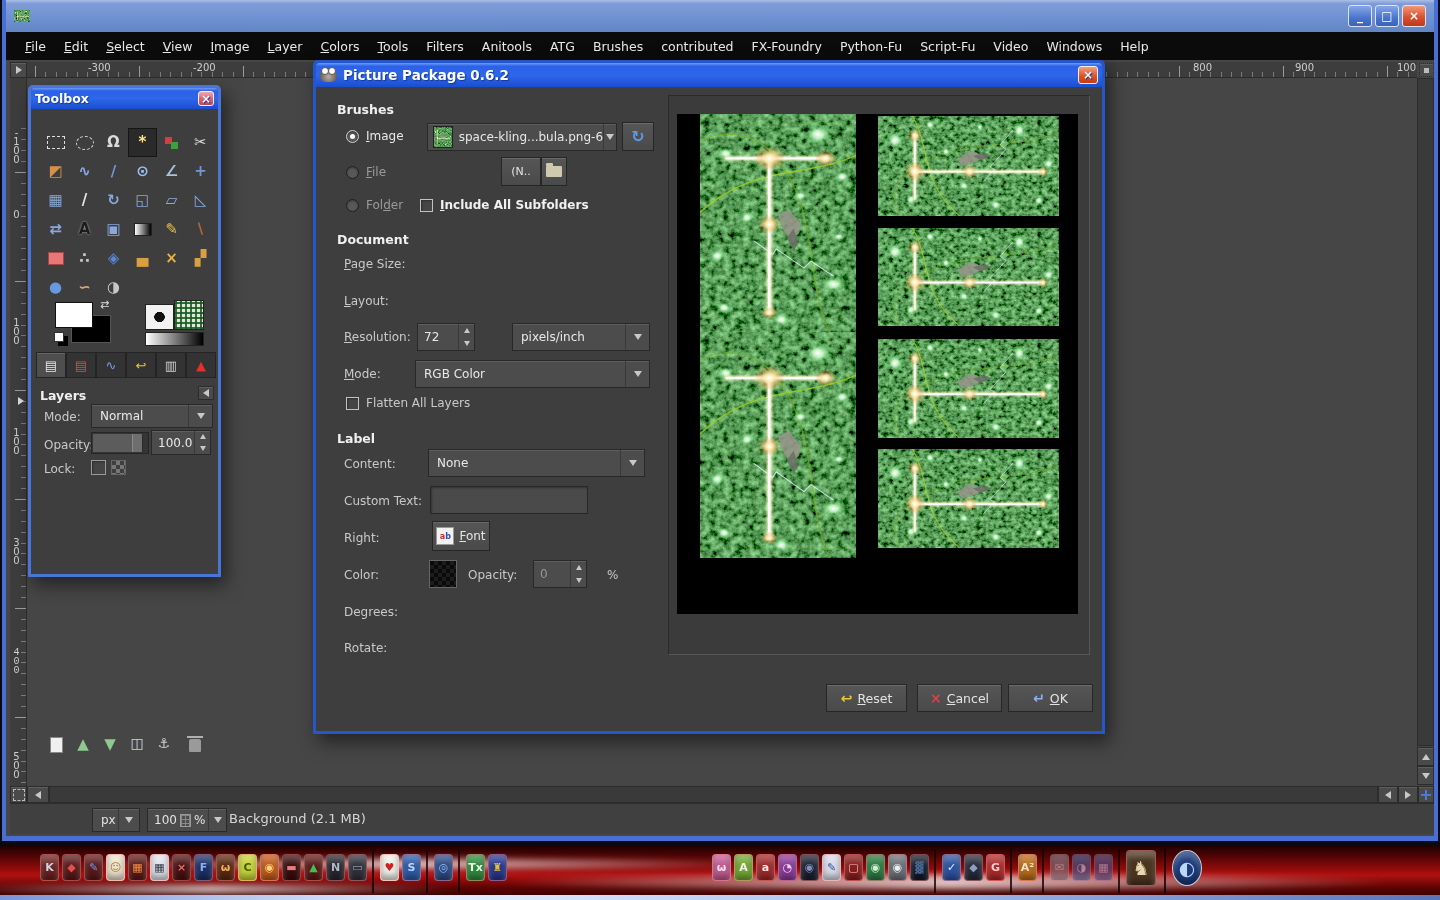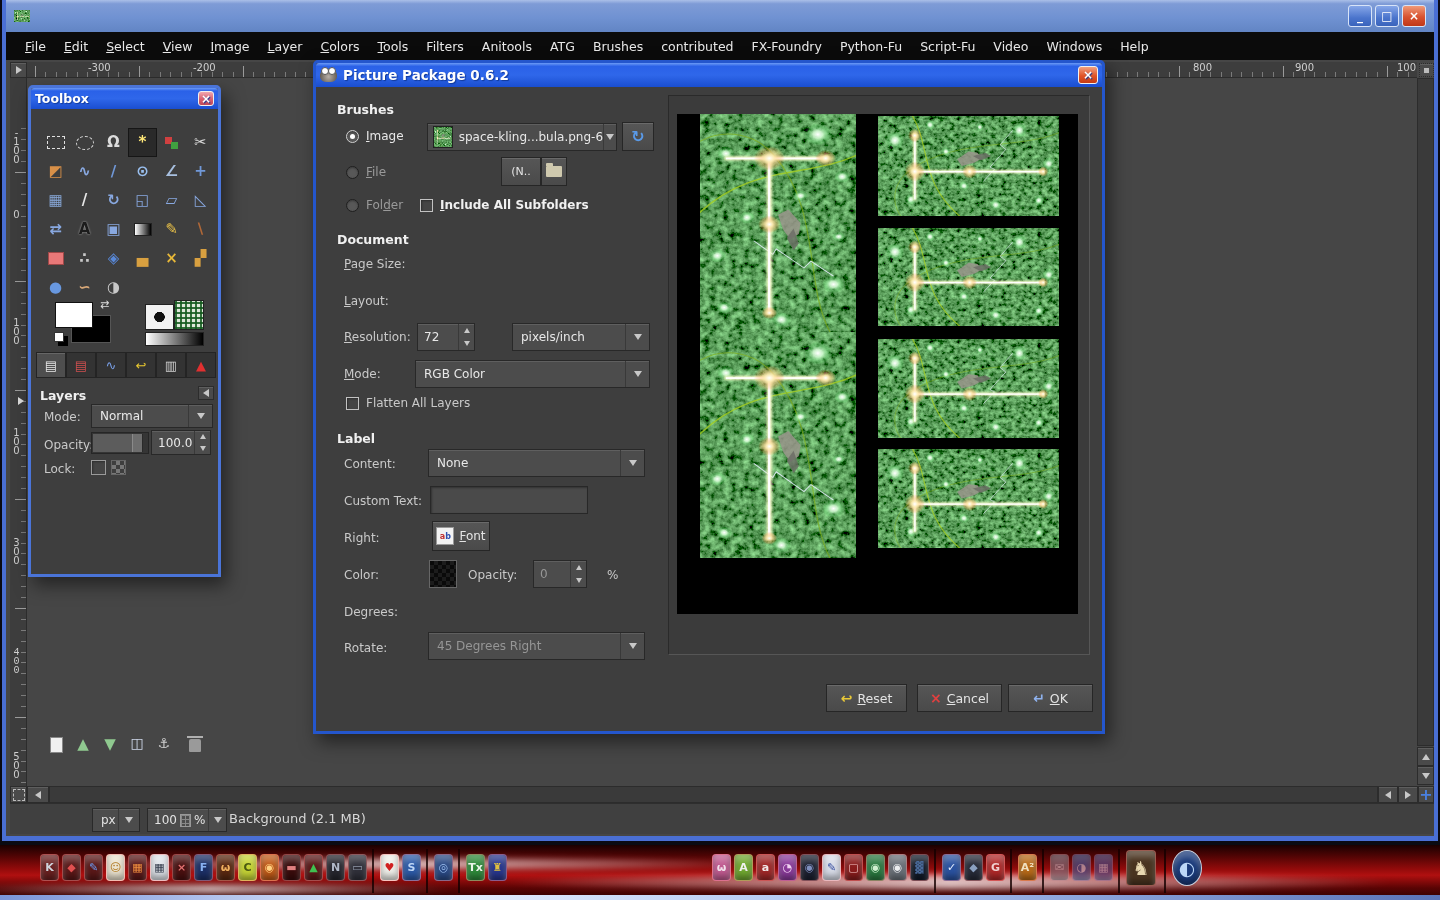--- a/index.html
+++ b/index.html
@@ -572,26 +572,20 @@
                 <span class="tri tri-up"></span>
               </div>
               <div>
                 <span class="tri tri-down"></span>
               </div>
             </span>
         </div>
         <div class="abs lbl" style="left:291px;top:481px">%</div>
         <div class="abs lbl" style="left:28px;top:518px">Degrees:</div>
         <div class="abs lbl" style="left:28px;top:554px">Rotate:</div>
-        <div class="combo" style="left:112px;top:545px;width:217px;height:28px">
-          <span class="val dim">45 Degrees Right</span>
-          <span class="combo-arrow">
-              <span class="tri tri-down"></span>
-            </span>
-        </div>
 
         <div class="preview-panel" style="left:352px;top:8px;width:422px;height:560px">
           <div class="page" style="left:8px;top:18px;width:401px;height:500px">
             <span class="neb" style="left:23px;top:0;width:156px;height:218px">
               <svg viewBox="0 0 180 320" preserveAspectRatio="none">
                   <g transform="translate(180,0) rotate(90)">
                     <use href="#nebG"></use>
                   </g>
                 </svg>
             </span>

